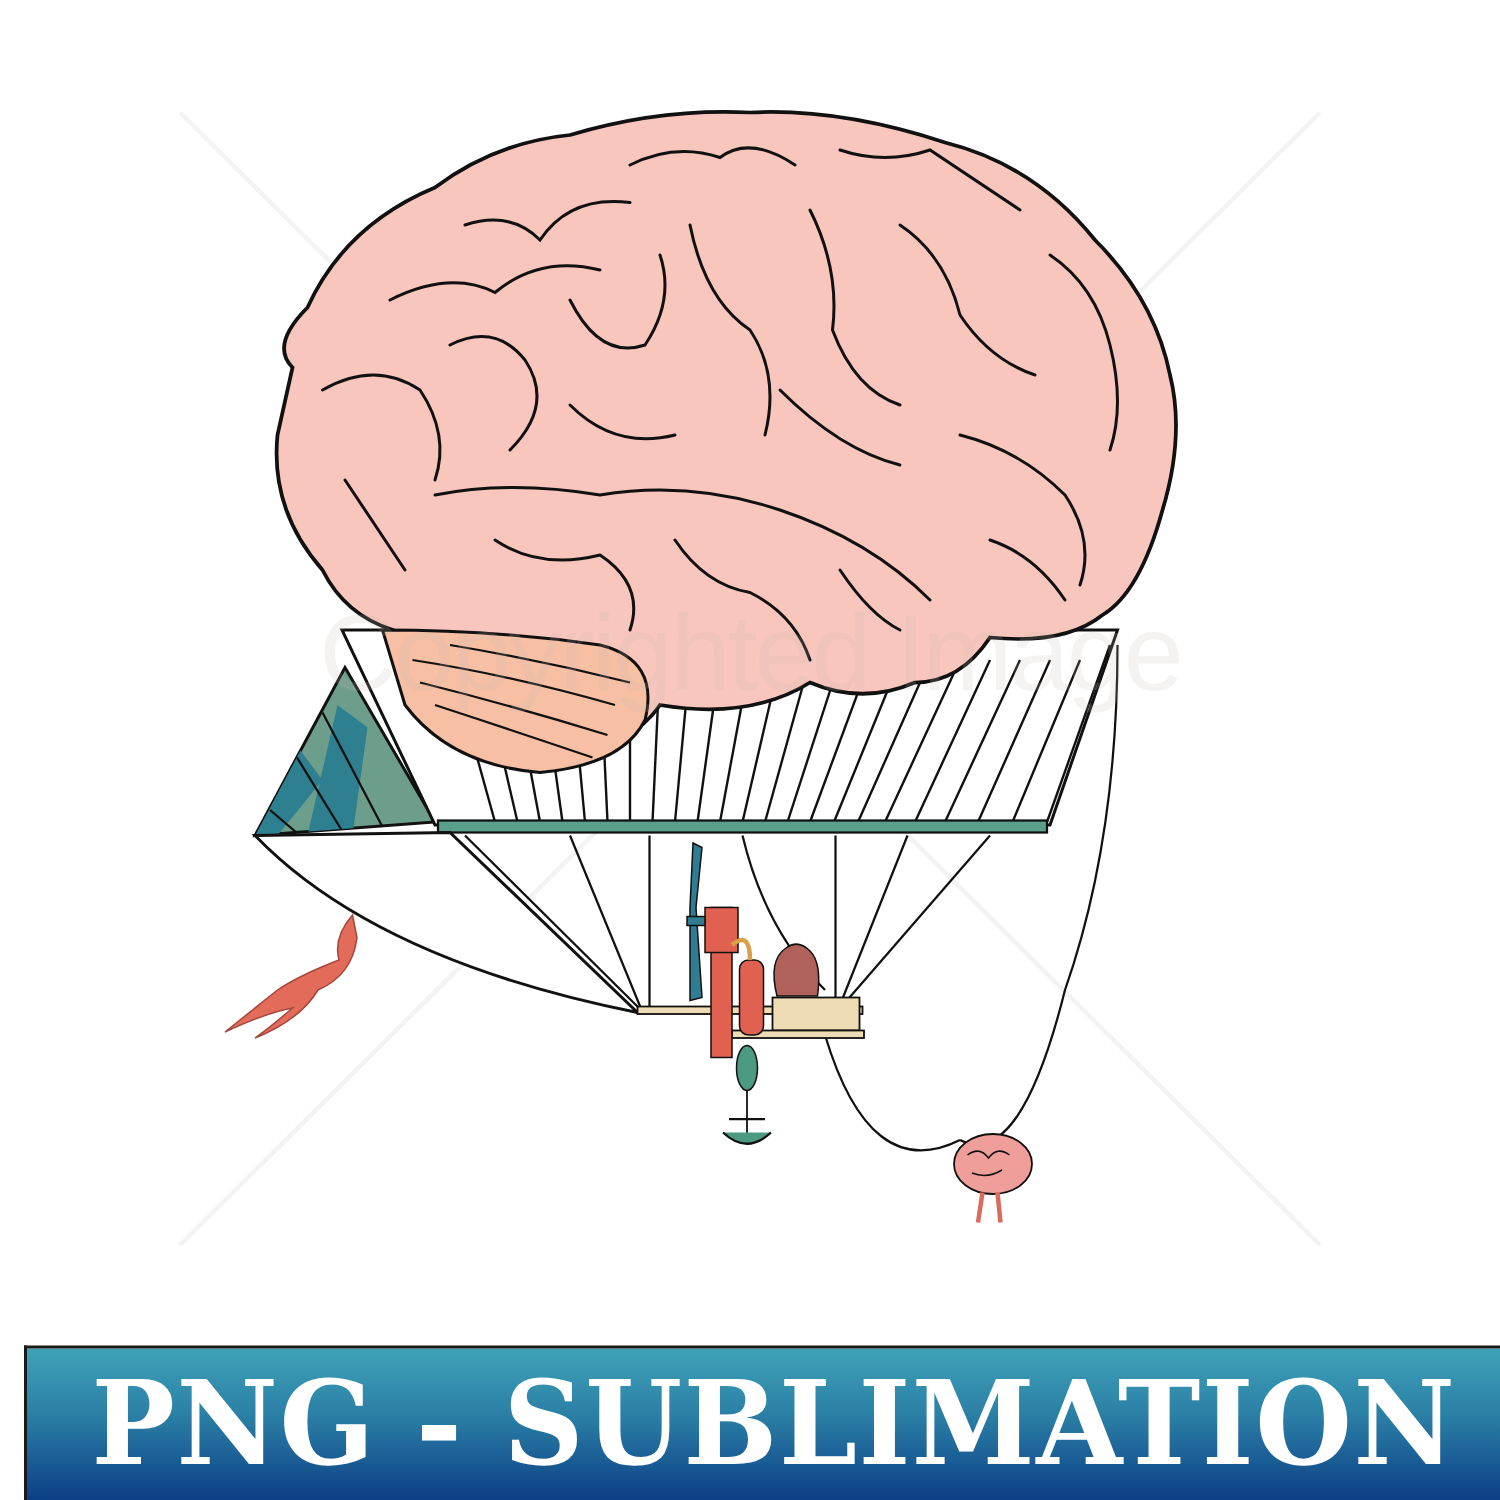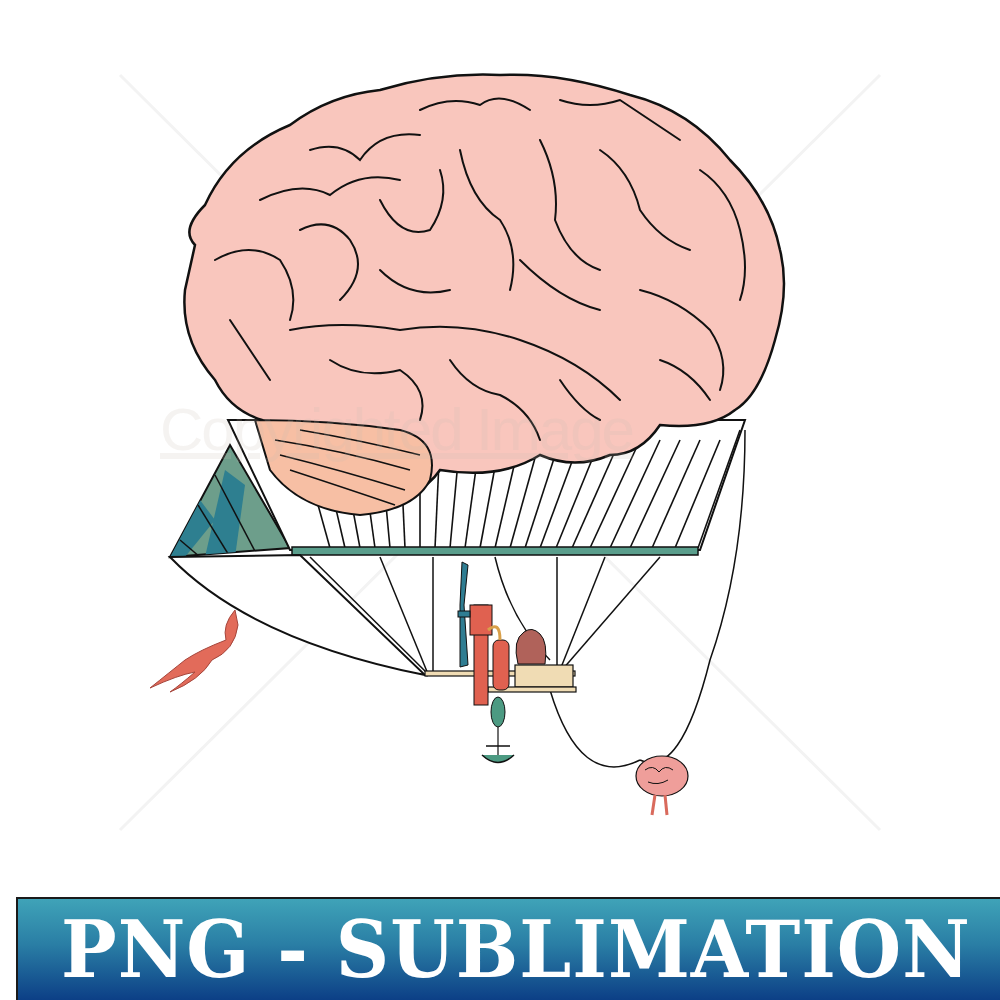--- a/index.html
+++ b/index.html
@@ -1,21 +1,21 @@
 <!DOCTYPE html>
 <html><head>
 <meta charset="utf-8">
 <style>
   html, body { margin: 0; padding: 0; background: #ffffff; }
   body { width: 1000px; height: 1000px; position: relative; overflow: hidden; font-family: "DejaVu Serif", serif; }
   #art { position: absolute; left: 0; top: 0; width: 1000px; height: 890px; }
   .watermark {
-    position: absolute; left: 160px; top: 395px; width: 680px; text-align: left;
-    font-family: "Liberation Sans", sans-serif; font-size: 60px; color: rgba(200,190,180,0.18);
-    letter-spacing: -2px; pointer-events: none; white-space: nowrap; text-decoration: underline;
+    position: absolute; left: 160px; top: 395px; width: 680px; text-align: center;
+    font-family: "Liberation Sans", sans-serif; font-size: 72px; color: rgba(200,190,180,0.18);
+    letter-spacing: -2px; pointer-events: none; white-space: nowrap;
   }
   .banner {
     position: absolute; left: 16px; top: 897px; width: 1000px; height: 103px;
     background: linear-gradient(to bottom, #3fa3b8 0%, #2a7ea5 45%, #0c3f86 100%);
     border-top: 2px solid #1a1a1a; border-left: 2px solid #1a1a1a; border-right: 2px solid #1a1a1a;
     box-sizing: border-box; display: flex; align-items: center; justify-content: center;
   }
   .banner-text {
     color: #ffffff; font-family: "DejaVu Serif", serif; font-weight: bold; font-size: 74px;
     letter-spacing: 1px; transform: scaleY(1.05);

